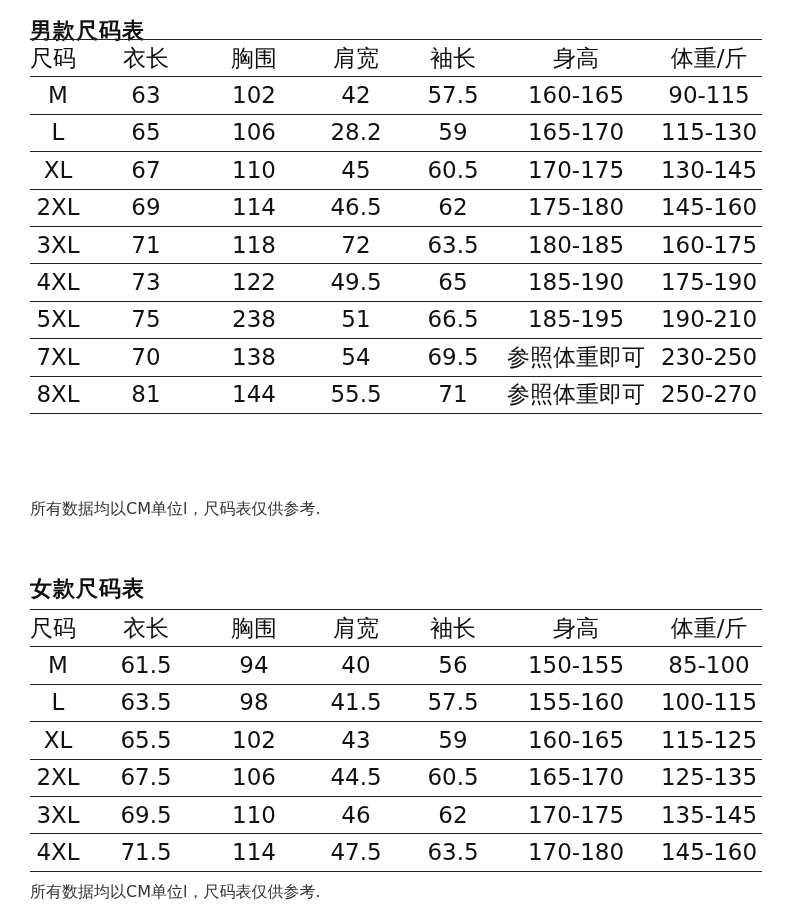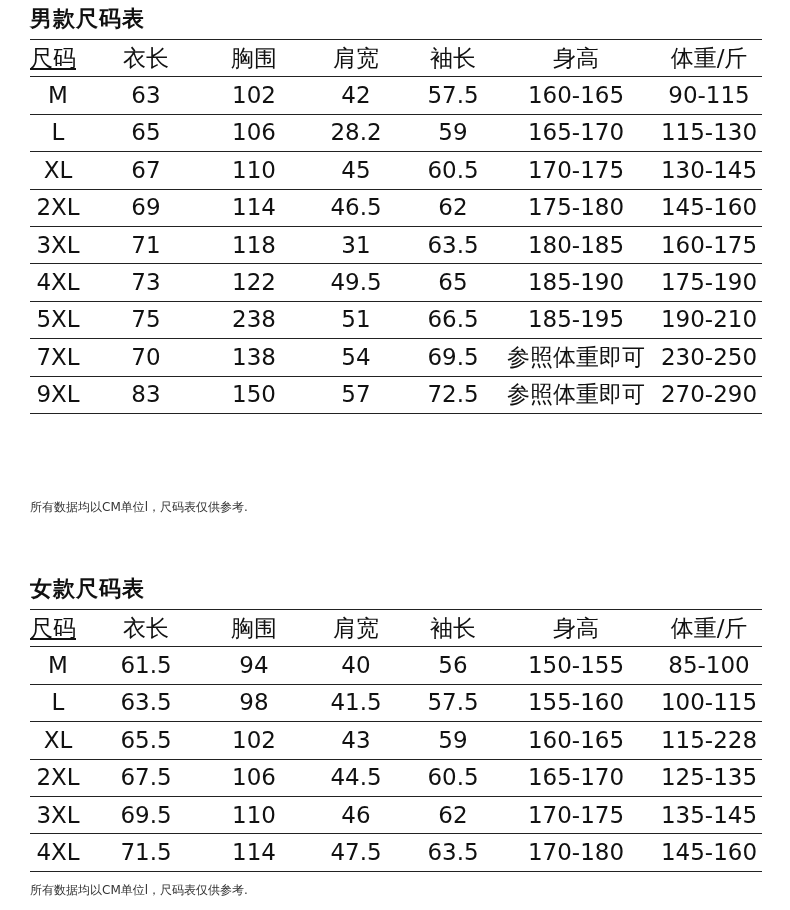--- a/index.html
+++ b/index.html
@@ -4,27 +4,27 @@
 <style>
   html, body { margin:0; padding:0; background:#ffffff; }
   body { width:790px; height:910px; position:relative; overflow:hidden;
          font-family:"DejaVu Sans","Liberation Sans",sans-serif; color:#111; }
   .section-title { position:absolute; left:30px; font-size:22px; font-weight:bold; letter-spacing:1px; }
   table.size-table { position:absolute; left:30px; width:732px; border-collapse:collapse; table-layout:fixed; }
   table.size-table th, table.size-table td {
     height:36.4px; padding:0; text-align:center; font-size:23px; font-weight:normal;
     border-top:1px solid #222; border-bottom:1px solid #222; white-space:nowrap; line-height:1;
   }
-  table.size-table th:first-child { text-align:left;text-decoration:underline; }
-  .note { position:absolute; left:30px; font-size:12px; color:#333; }
+  table.size-table th:first-child { text-align:left; }
+  .note { position:absolute; left:30px; font-size:16px; color:#333; }
 </style>
 </head>
 <body>
 
-<div class="section-title" style="top:4px;">男款尺码表</div>
+<div class="section-title" style="top:16px;">男款尺码表</div>
 <table class="size-table" id="men-table" style="top:39px;">
   <colgroup>
     <col style="width:56px">
       <col style="width:120px">
       <col style="width:96px">
       <col style="width:108px">
       <col style="width:86px">
       <col style="width:160px">
       <col style="width:106px">
   </colgroup>
@@ -73,21 +73,21 @@
         <td>114</td>
         <td>46.5</td>
         <td>62</td>
         <td>175-180</td>
         <td>145-160</td>
       </tr>
       <tr>
         <td>3XL</td>
         <td>71</td>
         <td>118</td>
-        <td>31</td>
+        <td>72</td>
         <td>63.5</td>
         <td>180-185</td>
         <td>160-175</td>
       </tr>
       <tr>
         <td>4XL</td>
         <td>73</td>
         <td>122</td>
         <td>49.5</td>
         <td>65</td>
@@ -106,27 +106,27 @@
       <tr>
         <td>7XL</td>
         <td>70</td>
         <td>138</td>
         <td>54</td>
         <td>69.5</td>
         <td>参照体重即可</td>
         <td>230-250</td>
       </tr>
       <tr>
-        <td>9XL</td>
-        <td>83</td>
-        <td>150</td>
-        <td>57</td>
-        <td>72.5</td>
+        <td>8XL</td>
+        <td>81</td>
+        <td>144</td>
+        <td>55.5</td>
+        <td>71</td>
         <td>参照体重即可</td>
-        <td>270-290</td>
+        <td>250-270</td>
       </tr>
     </tbody>
 </table>
 <div class="note" style="top:499px;">所有数据均以CM单位l，尺码表仅供参考.</div>
 
 <div class="section-title" style="top:574px;">女款尺码表</div>
 <table class="size-table" id="women-table" style="top:609px;">
   <colgroup>
     <col style="width:56px">
       <col style="width:120px">
@@ -166,21 +166,21 @@
         <td>155-160</td>
         <td>100-115</td>
       </tr>
       <tr>
         <td>XL</td>
         <td>65.5</td>
         <td>102</td>
         <td>43</td>
         <td>59</td>
         <td>160-165</td>
-        <td>115-228</td>
+        <td>115-125</td>
       </tr>
       <tr>
         <td>2XL</td>
         <td>67.5</td>
         <td>106</td>
         <td>44.5</td>
         <td>60.5</td>
         <td>165-170</td>
         <td>125-135</td>
       </tr>

